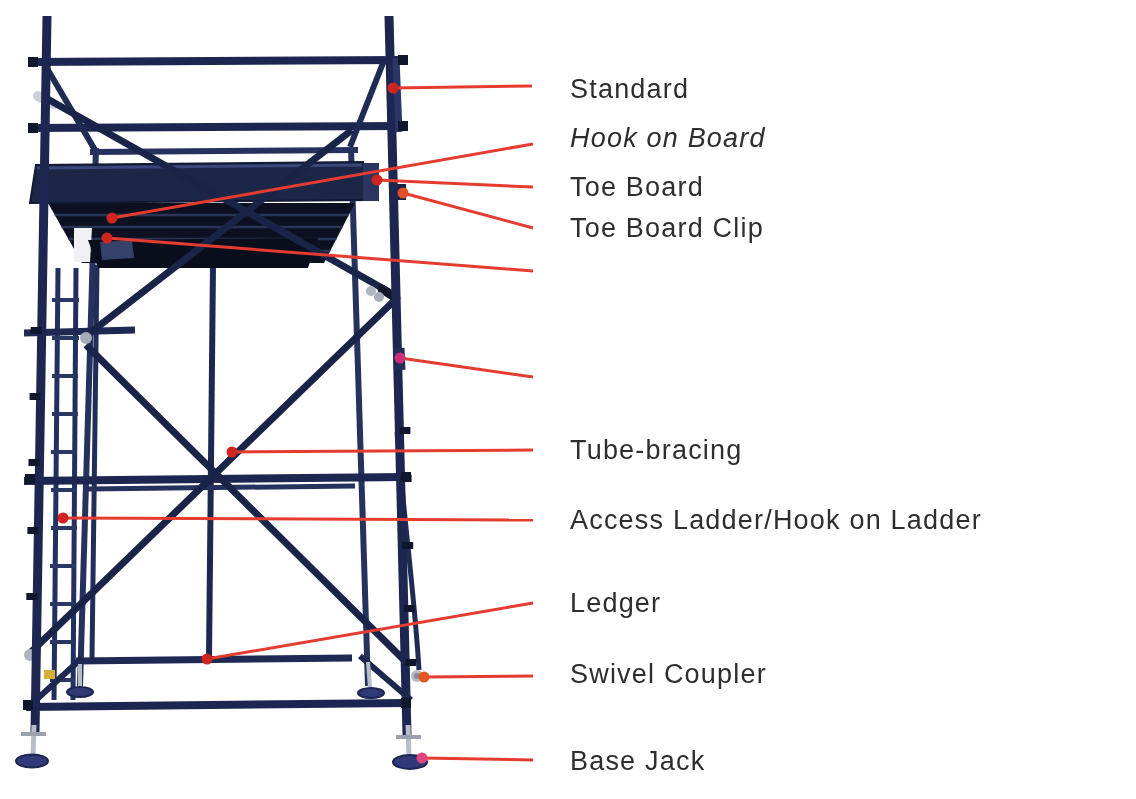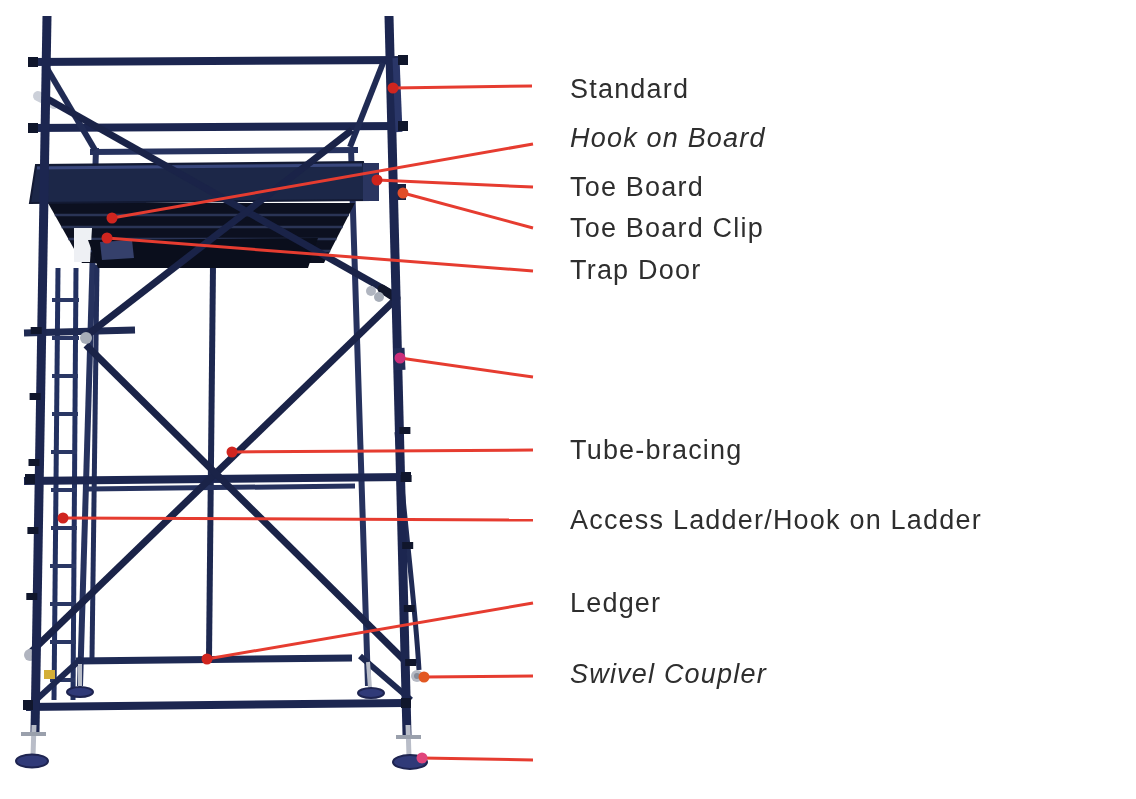--- a/index.html
+++ b/index.html
@@ -143,19 +143,19 @@
       <circle cx="207" cy="659" r="5.5" fill="#d0251f"></circle>
       <circle cx="424" cy="677" r="5.5" fill="#e25822"></circle>
       <circle cx="422" cy="758" r="5.5" fill="#e0457b"></circle>
     </g>
   </svg>
 
   <div class="callout-label" style="top:74px;">Standard</div>
   <div class="callout-label" style="top:123px;font-style:italic;">Hook on Board</div>
   <div class="callout-label" style="top:172px;">Toe Board</div>
   <div class="callout-label" style="top:213px;">Toe Board Clip</div>
-  <div class="callout-label" style="top:255px;">Trap Door</div>
   <div class="callout-label" style="top:505px;">Access Ladder/Hook on Ladder</div>
   <div class="callout-label" style="top:435px;">Tube-bracing</div>
   <div class="callout-label" style="top:588px;">Ledger</div>
-  <div class="callout-label" style="top:659px;font-style:italic;">Swivel Coupler</div>
+  <div class="callout-label" style="top:659px;">Swivel Coupler</div>
+  <div class="callout-label" style="top:746px;">Base Jack</div>
 
 </div>
 
 </body></html>

